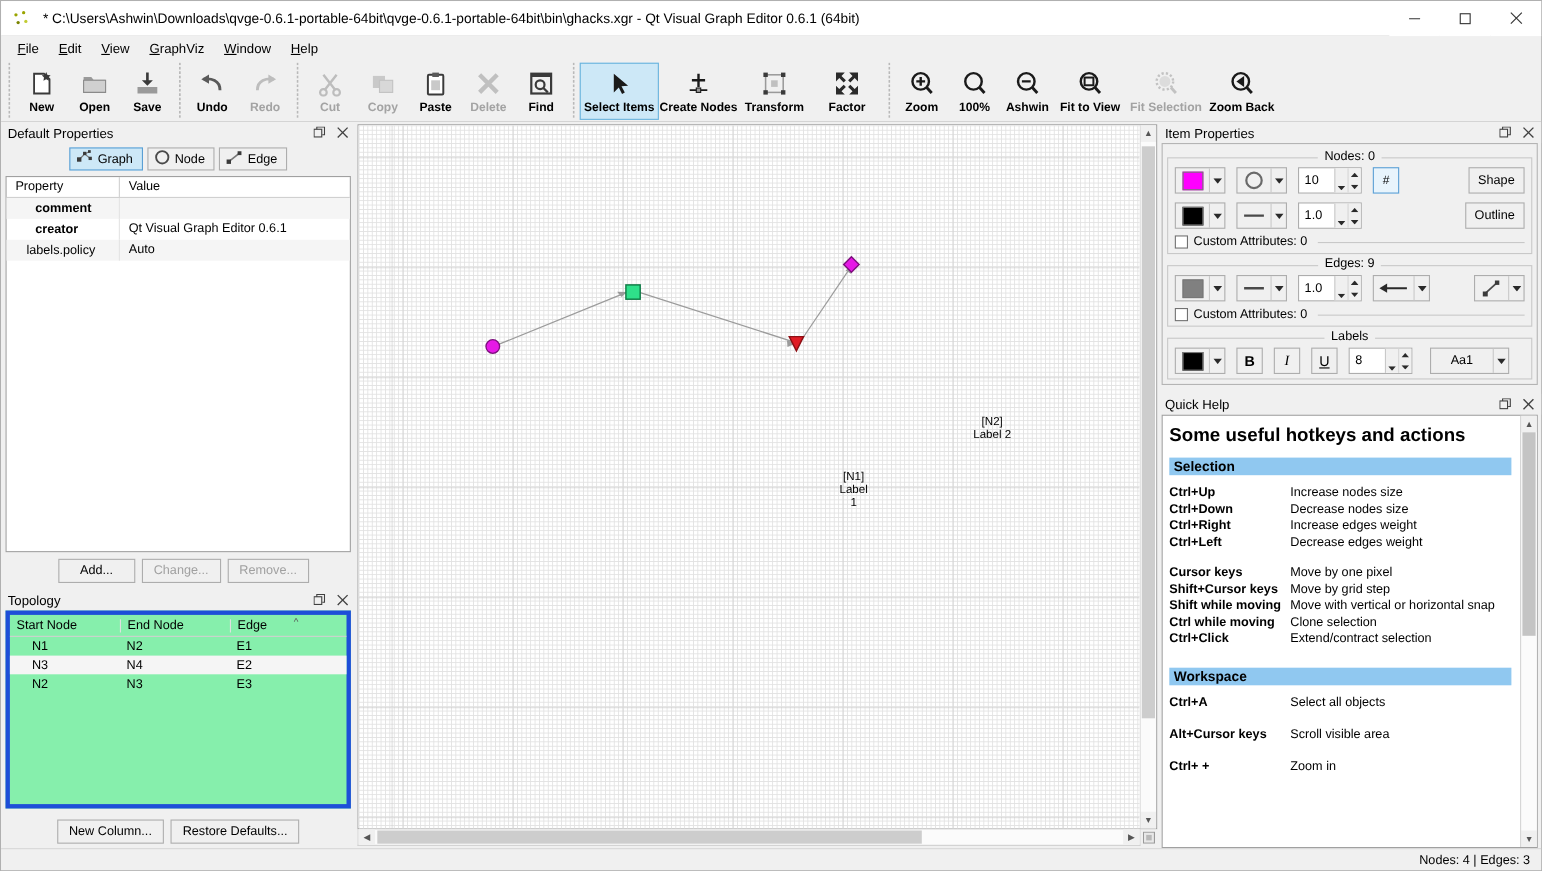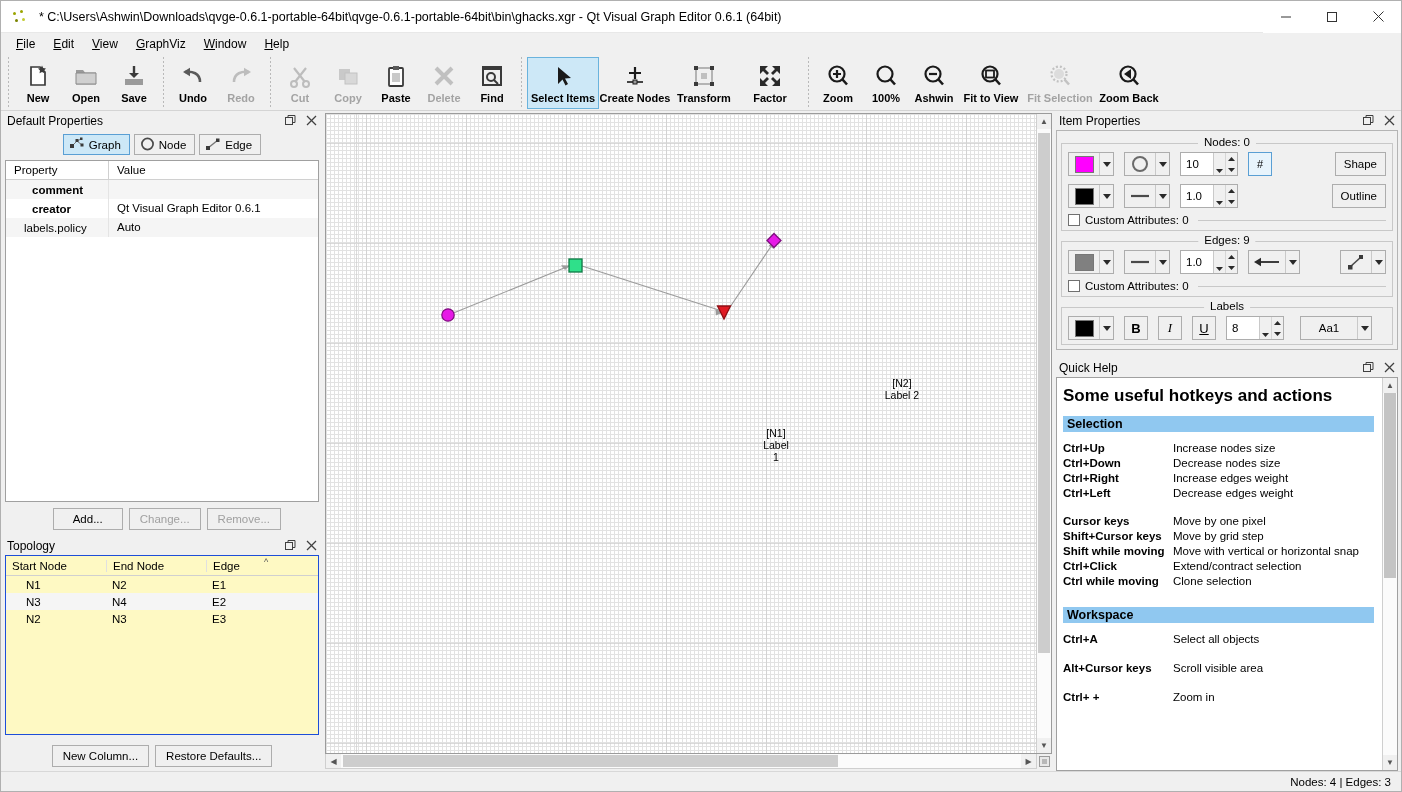--- a/index.html
+++ b/index.html
@@ -138,21 +138,21 @@
 
   .dp-buttons { display: flex; justify-content: flex-end; gap: 6px; padding: 6px 42px 6px 0; }
   .btn {
     min-width: 70px; height: 22px; padding: 0 10px;
     border: 1px solid #adadad; background: #f0f0f0;
     font-size: 11.5px; display: flex; align-items: center; justify-content: center;
   }
   .btn.disabled { color: #a0a0a0; }
 
   
-  .topo-table { margin: 0 4px 4px 4px; background: #fef9c3; border: 1px solid #1d4ed8; flex:1; min-height:0; position: relative;}
+  .topo-table { margin: 0 4px 4px 4px; background: #86efac; border: 4px solid #1d4ed8; flex:1; min-height:0; position: relative;}
   .topo-head { display: flex; height: 20px; align-items: center; font-size: 11.5px; border-bottom: 1px solid #d0d0d0; position:relative;}
   .topo-head .th { padding-left: 6px; }
   .topo-head .th:nth-child(1){ width: 100px; }
   .topo-head .th:nth-child(2){ width: 100px; border-left:1px solid #e0e0e0; }
   .topo-head .th:nth-child(3){ flex:1; border-left:1px solid #e0e0e0;}
   .sortmark { position:absolute; left: 258px; top: 1px; font-size: 9px; color:#555;}
   .topo-row { display: flex; height: 17px; align-items: center; font-size: 11.5px; }
   .topo-row.alt { background: #f5f5f5; }
   .topo-row .td { padding-left: 6px; }
   .topo-row .td:nth-child(1){ width: 100px; padding-left: 20px;}
@@ -1019,26 +1019,26 @@
               </div>
               <div class="qh-r">
                 <div class="qh-k">Shift+Cursor keys</div>
                 <div class="qh-v">Move by grid step</div>
               </div>
               <div class="qh-r">
                 <div class="qh-k">Shift while moving</div>
                 <div class="qh-v">Move with vertical or horizontal snap</div>
               </div>
               <div class="qh-r">
+                <div class="qh-k">Ctrl while moving</div>
+                <div class="qh-v">Clone selection</div>
+              </div>
+              <div class="qh-r">
                 <div class="qh-k">Ctrl+Click</div>
                 <div class="qh-v">Extend/contract selection</div>
-              </div>
-              <div class="qh-r">
-                <div class="qh-k">Ctrl while moving</div>
-                <div class="qh-v">Clone selection</div>
               </div>
             </div>
 
             <div class="qh-gap" style="height:14px"></div>
             <div class="qh-sec">Workspace</div>
             <div class="qh-r" style="margin-bottom:14px">
               <div class="qh-k">Ctrl+A</div>
               <div class="qh-v">Select all objects</div>
             </div>
             <div class="qh-r" style="margin-bottom:14px">

